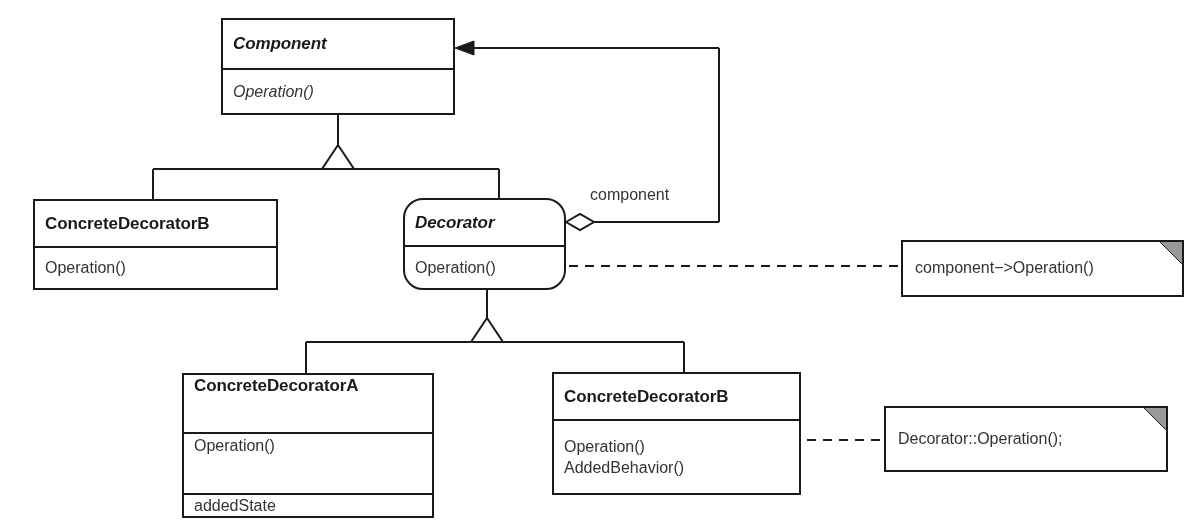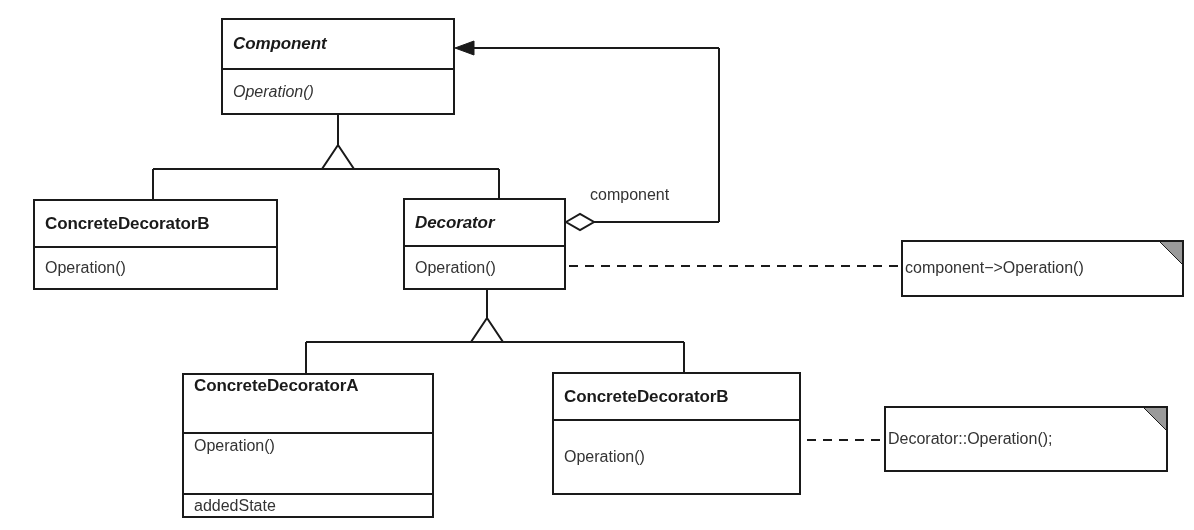--- a/index.html
+++ b/index.html
@@ -60,21 +60,21 @@
     font-style: italic;
   }
   .note {
     position: absolute;
     box-sizing: border-box;
     border: 2px solid #1a1a1a;
     background: #ffffff;
     display: flex;
     flex-direction: column;
     justify-content: center;
-    padding: 0 2px;
+    padding: 0 12px;
   }
   .note-fold {
     position: absolute;
     top: 0;
     right: 0;
     width: 22px;
     height: 22px;
     background: linear-gradient(to bottom left, #9a9a9a 0 49.5%, #ffffff 50.5% 100%);
     border-left: 0;
   }
@@ -168,21 +168,21 @@
 
   <div class="uml-class" style="left:21px; top:199px; width:245px; height:91px;">
     <div class="compartment" style="height:45px;">
       <div class="class-name">ConcreteDecoratorB</div>
     </div>
     <div class="compartment" style="flex:1;">
       <div class="member">Operation()</div>
     </div>
   </div>
 
-  <div class="uml-class" style="left:391px; top:198px; width:163px; height:92px;">
+  <div class="uml-class" style="left:391px; top:198px; width:163px; height:92px;border-radius:20px;">
     <div class="compartment" style="height:45px;">
       <div class="class-name abstract">Decorator</div>
     </div>
     <div class="compartment" style="flex:1;">
       <div class="member">Operation()</div>
     </div>
   </div>
 
   <div class="uml-class" style="left:170px; top:373px; width:252px; height:145px;gap:36px;">
     <div class="compartment" style="height:45px;">
@@ -195,20 +195,21 @@
       <div class="member">addedState</div>
     </div>
   </div>
 
   <div class="uml-class" style="left:540px; top:372px; width:249px; height:123px;">
     <div class="compartment" style="height:45px;">
       <div class="class-name">ConcreteDecoratorB</div>
     </div>
     <div class="compartment" style="flex:1;">
       <div class="member">Operation()</div>
+      <div class="member">AddedBehavior()</div>
     </div>
   </div>
 
   <div class="note" style="left:889px; top:240px; width:283px; height:57px;">
     <div class="note-fold"></div>
     <div class="note-line">component−&gt;Operation()</div>
   </div>
 
   <div class="note" style="left:872px; top:406px; width:284px; height:66px;">
     <div class="note-fold"></div>

